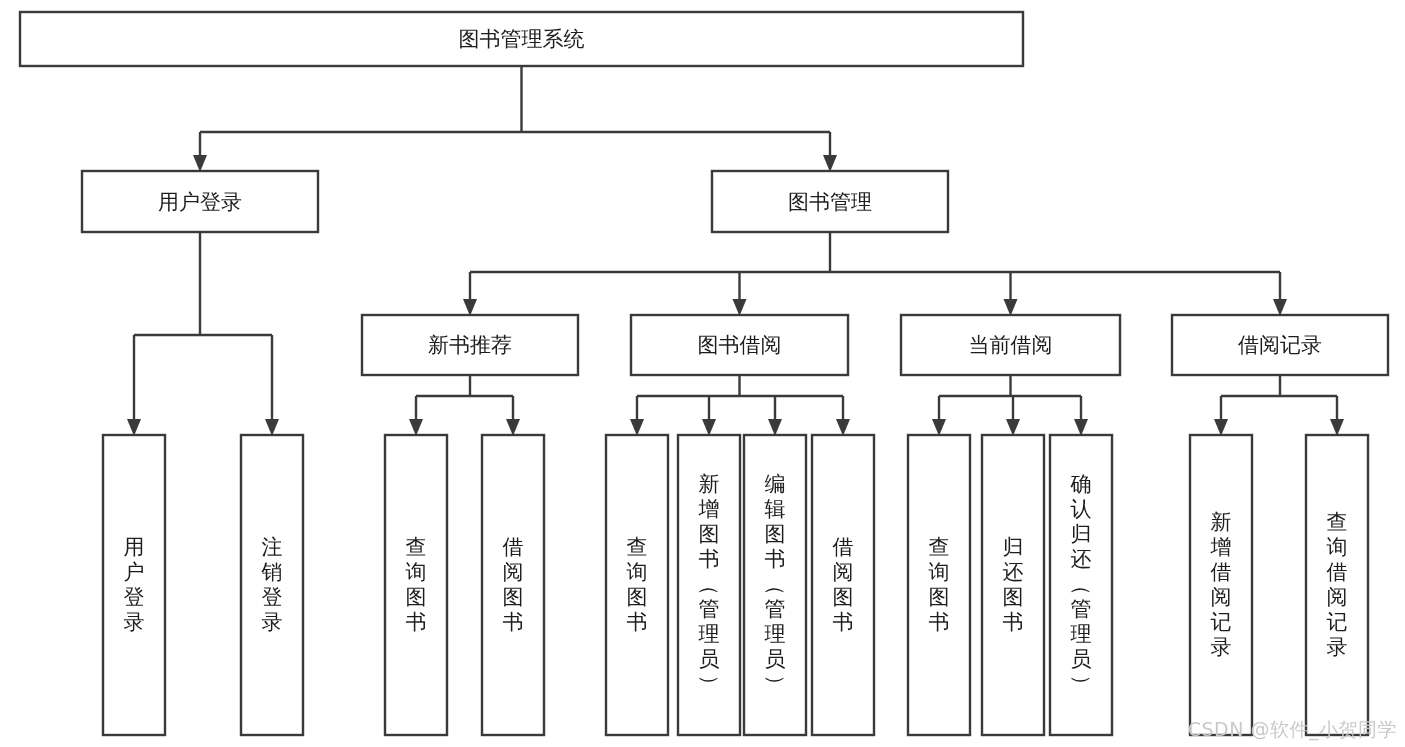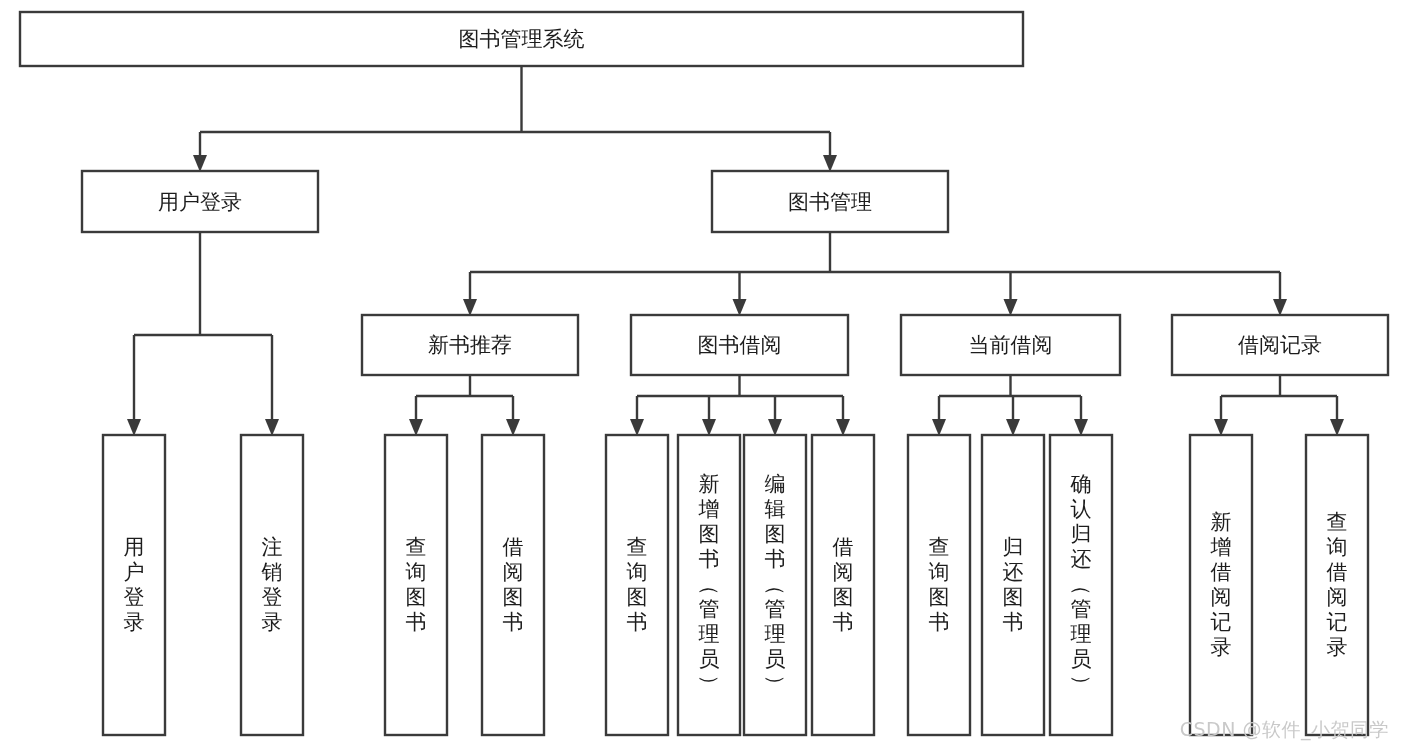--- a/index.html
+++ b/index.html
@@ -51,21 +51,21 @@
     stroke-width: 2.4;
     fill: none;
     stroke-linecap: butt;
   }
   .arrow-head {
     fill: #3a3a3a;
     stroke: none;
   }
   .watermark {
     position: absolute;
-    right: 16px;
+    right: 8px;
     bottom: 4px;
     font-family: "DejaVu Sans", "Liberation Sans", sans-serif;
     font-size: 19px;
     color: #c9c9c9;
     white-space: nowrap;
     letter-spacing: 0.5px;
   }
 </style>
 </head>
 <body>

